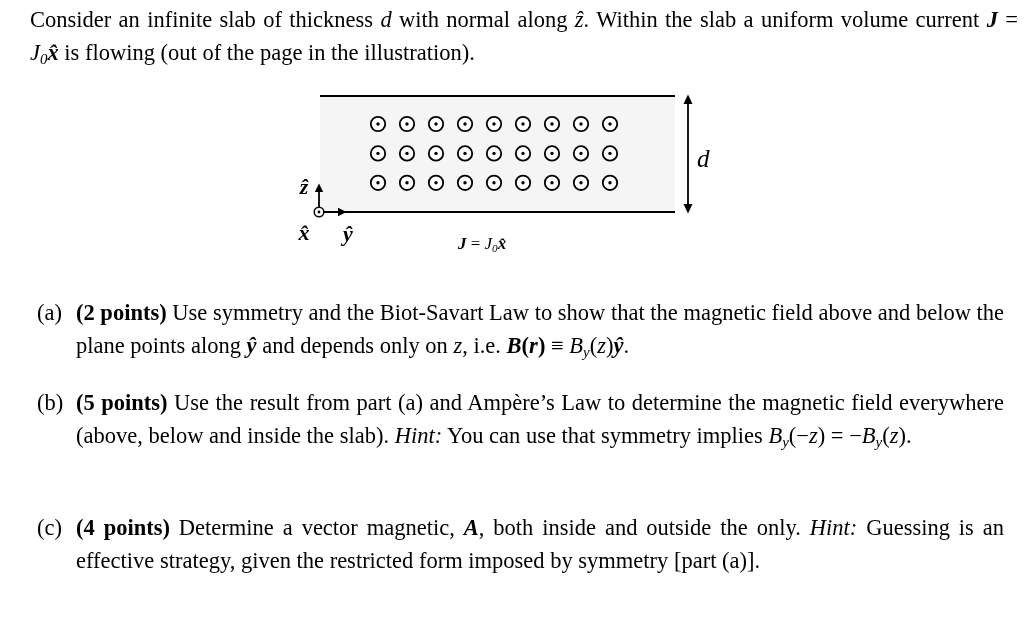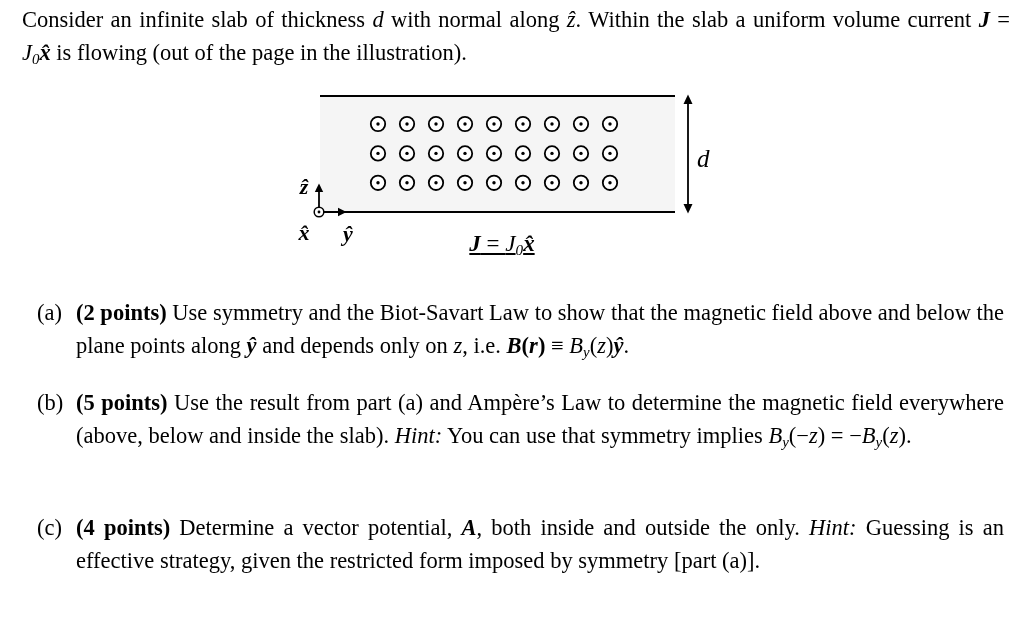--- a/index.html
+++ b/index.html
@@ -12,21 +12,21 @@
     overflow:hidden;
   }
   .para{
     position:absolute;
     font-size:22.5px;
     line-height:33px;
     text-align:justify;
     hyphens:none;
     -webkit-hyphens:none;
   }
-  .intro{ left:22px; top:3px; width:988px; }
+  .intro{ left:30px; top:3px; width:988px; }
   .part{
     position:absolute;
     left:37px;
     display:flex;
     align-items:flex-start;
   }
   .part-label{
     flex:0 0 27px;
     font-size:22.5px;
     line-height:33px;
@@ -43,24 +43,23 @@
   #part-a{ top:296px; }
   #part-b{ top:386px; }
   #part-c{ top:511px; }
   .figure-svg{
     position:absolute;
     left:280px; top:85px;
     width:440px; height:165px;
   }
   .jlabel{
     position:absolute;
-    left:337px; top:227px; width:330px;
-    font-size:23px; line-height:33px;
+    left:317px; top:227px; width:330px;
+    font-size:17px; line-height:33px;
     text-align:center;
-    text-decoration:underline;
   }
   
   .seg-r{ font-style:normal; font-weight:normal; }
   .seg-i{ font-style:italic; }
   .seg-b{ font-weight:bold; }
   .seg-bi{ font-weight:bold; font-style:italic; }
   sub.msub{
     font-size:0.66em;
     font-style:italic;
     line-height:0;
@@ -226,14 +225,14 @@
   <div class="part-body"><span class="seg-b">(2 points)</span><span class="seg-r"> Use symmetry and the Biot-Savart Law to show that the magnetic field above and below the plane points along </span><span class="seg-bi">ŷ</span><span class="seg-r"> and depends only on </span><span class="seg-i">z</span><span class="seg-r">, i.e. </span><span class="seg-bi">B</span><span class="seg-b">(</span><span class="seg-bi">r</span><span class="seg-b">)</span><span class="seg-r"> ≡ </span><span class="seg-i">B</span><sub class="msub">y</sub><span class="seg-r">(</span><span class="seg-i">z</span><span class="seg-r">)</span><span class="seg-bi">ŷ</span><span class="seg-r">.</span></div>
 </div>
 
 <div class="part" id="part-b">
   <div class="part-label">(b)</div>
   <div class="part-body"><span class="seg-b">(5 points)</span><span class="seg-r"> Use the result from part (a) and Ampère’s Law to determine the magnetic field everywhere (above, below and inside the slab). </span><span class="seg-i">Hint:</span><span class="seg-r"> You can use that symmetry implies </span><span class="seg-i">B</span><sub class="msub">y</sub><span class="seg-r">(−</span><span class="seg-i">z</span><span class="seg-r">) = −</span><span class="seg-i">B</span><sub class="msub">y</sub><span class="seg-r">(</span><span class="seg-i">z</span><span class="seg-r">).</span></div>
 </div>
 
 <div class="part" id="part-c">
   <div class="part-label">(c)</div>
-  <div class="part-body"><span class="seg-b">(4 points)</span><span class="seg-r"> Determine a vector potential, </span><span class="seg-bi">A</span><span class="seg-r">, both inside and outside the only. </span><span class="seg-i">Hint:</span><span class="seg-r"> Guessing is an effective strategy, given the restricted form imposed by symmetry [part (a)].</span></div>
+  <div class="part-body"><span class="seg-b">(4 points)</span><span class="seg-r"> Determine a vector magnetic, </span><span class="seg-bi">A</span><span class="seg-r">, both inside and outside the only. </span><span class="seg-i">Hint:</span><span class="seg-r"> Guessing is an effective strategy, given the restricted form imposed by symmetry [part (a)].</span></div>
 </div>
 
 </body></html>

